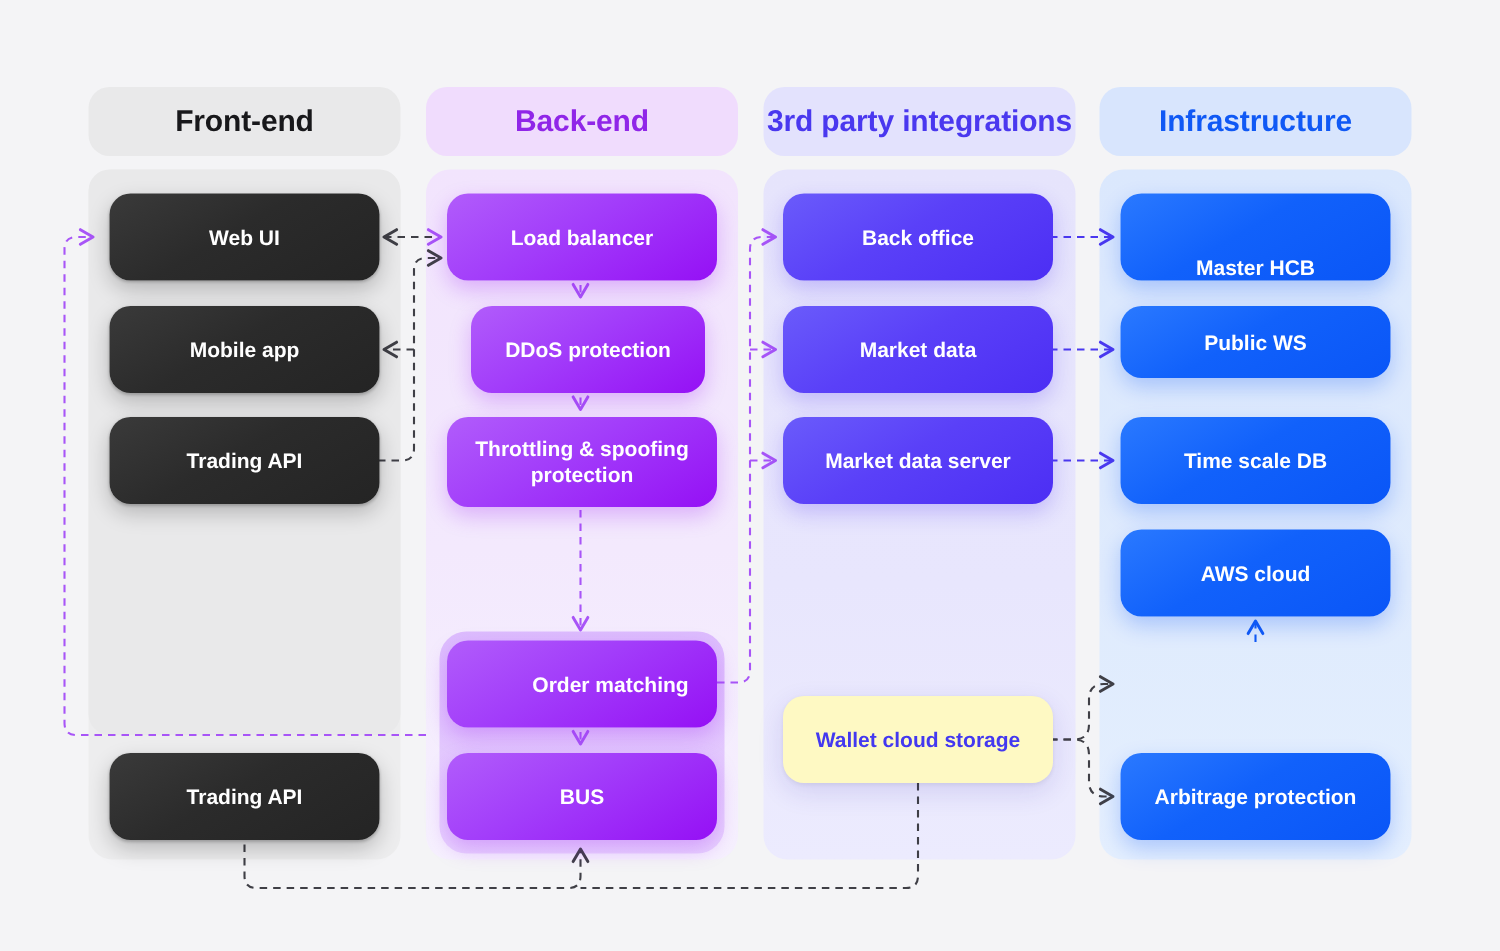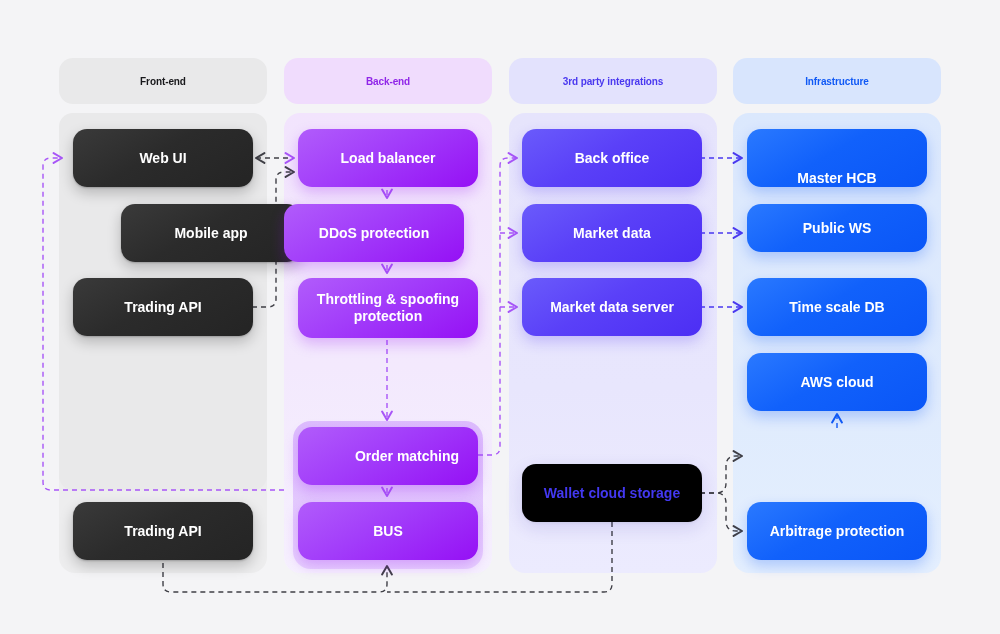--- a/index.html
+++ b/index.html
@@ -20,21 +20,21 @@
   }
 
   
   .col-header {
     position: absolute;
     height: 46px;
     border-radius: 14px;
     display: flex;
     align-items: center;
     justify-content: center;
-    font-size: 10px;
+    font-size: 20px;
     font-weight: 700;
     letter-spacing: -0.1px;
   }
 
   
   .col-card {
     position: absolute;
     border-radius: 16px;
   }
   
@@ -68,21 +68,21 @@
   }
   .node.indigo {
     background: linear-gradient(150deg, #6a5bfb 0%, #5a40f8 45%, #4c2ef4 100%);
     box-shadow: 0 6px 14px rgba(76,46,244,0.24);
   }
   .node.blue {
     background: linear-gradient(150deg, #2a79ff 0%, #1161fb 45%, #0a56f7 100%);
     box-shadow: 0 6px 14px rgba(10,86,247,0.26);
   }
   .node.white {
-    background: #000000;
+    background: #fef9c3;
     color: #4338f0;
     box-shadow: 0 6px 18px rgba(60,40,180,0.14), 0 1px 3px rgba(0,0,0,0.06);
   }
 
   
   .node-group {
     position: absolute;
     border-radius: 18px;
     background: linear-gradient(180deg, rgba(202,150,253,0.55) 0%, rgba(216,176,254,0.45) 100%);
   }
@@ -174,34 +174,34 @@
     <path d="M700,493 L716,493 Q726,493 726,483 L726,466 Q726,456 736,456 L742,456" fill="none" stroke="#3f3f46" stroke-width="1.4" stroke-dasharray="5 4" marker-end="url(#ah-dark)"></path>
     <path d="M700,493 L716,493 Q726,493 726,503 L726,521 Q726,531 736,531 L742,531" fill="none" stroke="#3f3f46" stroke-width="1.4" stroke-dasharray="5 4" marker-end="url(#ah-dark)"></path>
 
     <path d="M163,563 L163,584 Q163,592 171,592 L379,592 Q387,592 387,584 L387,566" fill="none" stroke="#3f3f46" stroke-width="1.4" stroke-dasharray="5 4" marker-end="url(#ah-dark)"></path>
     <path d="M612,522 L612,584 Q612,592 604,592 L387,592" fill="none" stroke="#3f3f46" stroke-width="1.4" stroke-dasharray="5 4"></path>
   </svg>
 
   <div class="node dark" style="left:73px; top:129px; width:180px; height:58px;">
     <span>Web UI</span>
   </div>
-  <div class="node dark" style="left:73px; top:204px; width:180px; height:58px;margin-left:48px;">
+  <div class="node dark" style="left:73px; top:204px; width:180px; height:58px;">
     <span>Mobile app</span>
   </div>
   <div class="node dark" style="left:73px; top:278px; width:180px; height:58px;">
     <span>Trading API</span>
   </div>
   <div class="node dark" style="left:73px; top:502px; width:180px; height:58px;">
     <span>Trading API</span>
   </div>
 
   <div class="node purple" style="left:298px; top:129px; width:180px; height:58px;">
     <span>Load balancer</span>
   </div>
-  <div class="node purple" style="left:284px; top:204px; width:180px; height:58px;">
+  <div class="node purple" style="left:314px; top:204px; width:156px; height:58px;">
     <span>DDoS protection</span>
   </div>
   <div class="node purple" style="left:298px; top:278px; width:180px; height:60px;">
     <span>Throttling &amp; spoofing protection</span>
   </div>
   <div class="node purple" style="left:298px; top:427px; width:180px; height:58px;padding-left:48px;">
     <span>Order matching</span>
   </div>
   <div class="node purple" style="left:298px; top:502px; width:180px; height:58px;">
     <span>BUS</span>

